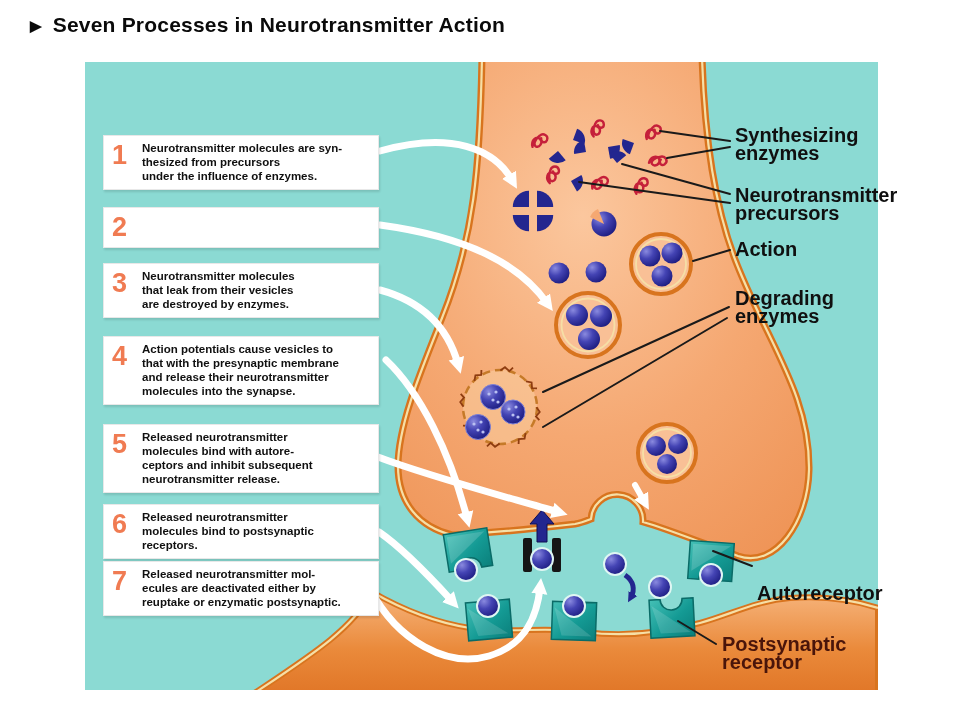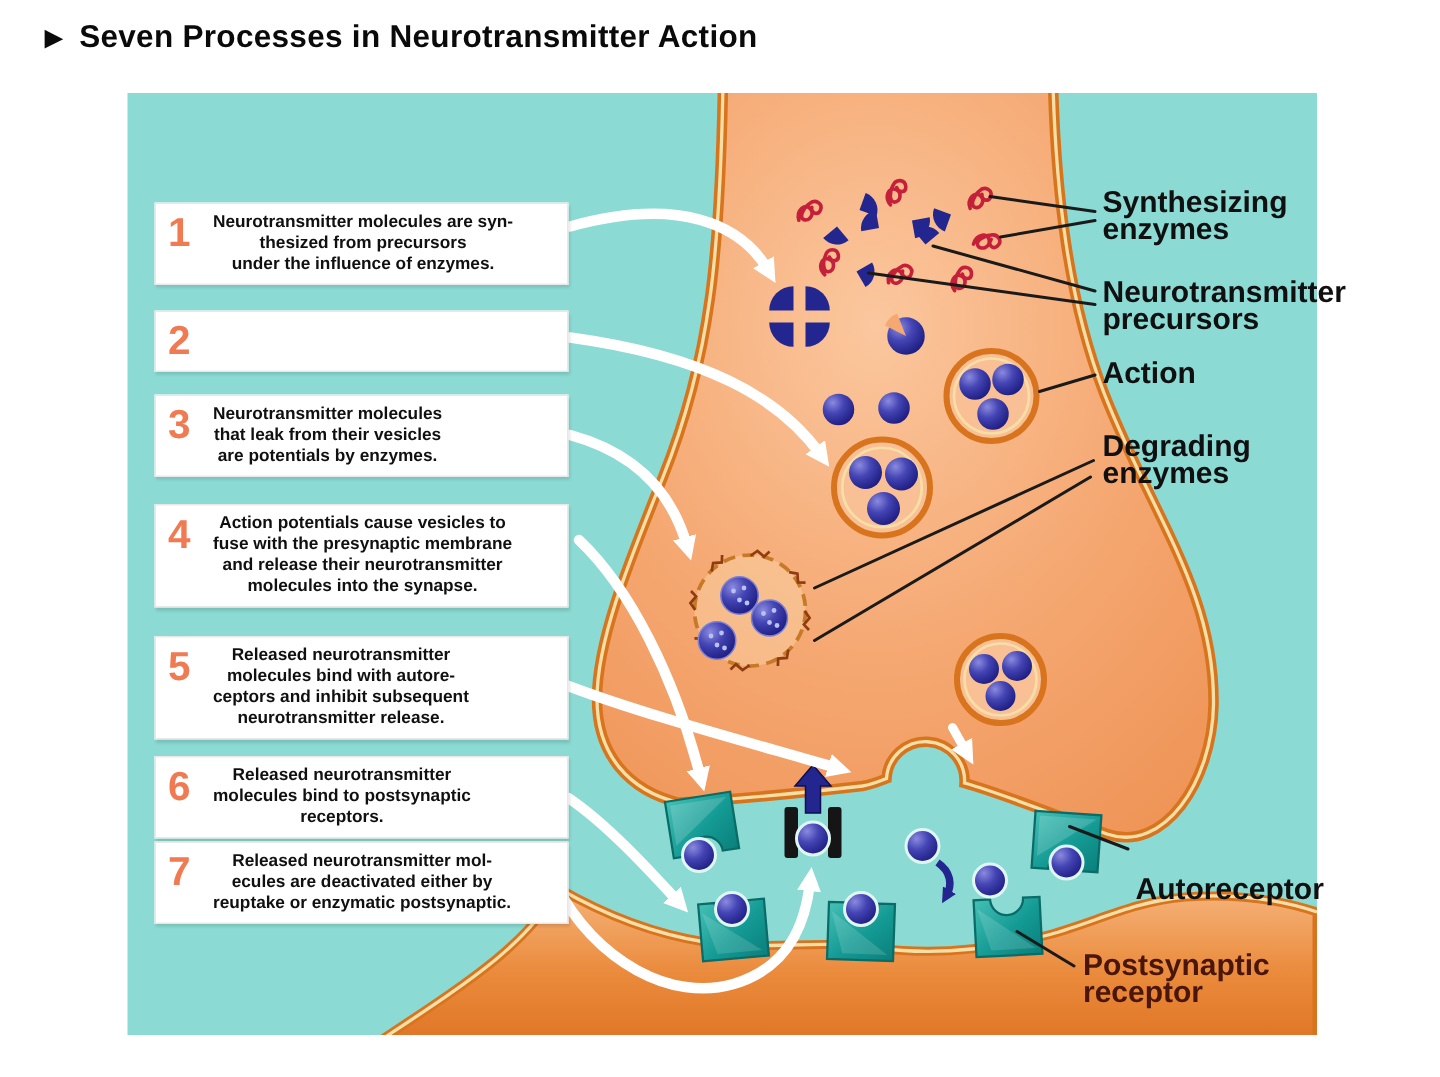--- a/index.html
+++ b/index.html
@@ -14,21 +14,21 @@
   .title{position:absolute;left:30px;top:13px;display:flex;align-items:center;
     color:#0a0a0a;font-weight:bold;font-size:21px;letter-spacing:.2px;}
   .title .bullet{font-size:15px;margin-right:11px;line-height:1;}
   svg.art{position:absolute;left:0;top:0;pointer-events:none;}
   .step-box{position:absolute;left:103px;width:276px;background:var(--white);
     border:1px solid #e8e8e8;box-shadow:1px 2px 2px rgba(0,0,0,.12);
     display:flex;align-items:flex-start;padding:5px 6px 6px 8px;}
   .step-box .num{flex:0 0 30px;color:var(--num);font-weight:bold;
     font-size:27px;line-height:1;margin-top:1px;}
   .step-box .txt{color:var(--ink);font-weight:bold;font-size:11.5px;
-    line-height:14px;white-space:pre-line;text-align:center;}
+    line-height:14px;white-space:pre-line;}
   .lbl{position:absolute;color:var(--ink);font-weight:bold;font-size:20px;
     line-height:17.5px;white-space:pre-line;}
   .lbl.maroon{color:var(--maroon);}
 </style>
 </head>
 <body>
 
 <div class="stage">
 
   <div class="title">
@@ -231,26 +231,26 @@
 thesized from precursors
 under the influence of enzymes.</span>
   </div>
   <div class="step-box" style="top:207px">
     <span class="num">2</span>
   </div>
   <div class="step-box" style="top:263px">
     <span class="num">3</span>
     <span class="txt">Neurotransmitter molecules
 that leak from their vesicles
-are potentials by enzymes.</span>
+are destroyed by enzymes.</span>
   </div>
   <div class="step-box" style="top:336px">
     <span class="num">4</span>
     <span class="txt">Action potentials cause vesicles to
-fuse with the presynaptic membrane
+that with the presynaptic membrane
 and release their neurotransmitter
 molecules into the synapse.</span>
   </div>
   <div class="step-box" style="top:424px">
     <span class="num">5</span>
     <span class="txt">Released neurotransmitter
 molecules bind with autore-
 ceptors and inhibit subsequent
 neurotransmitter release.</span>
   </div>

